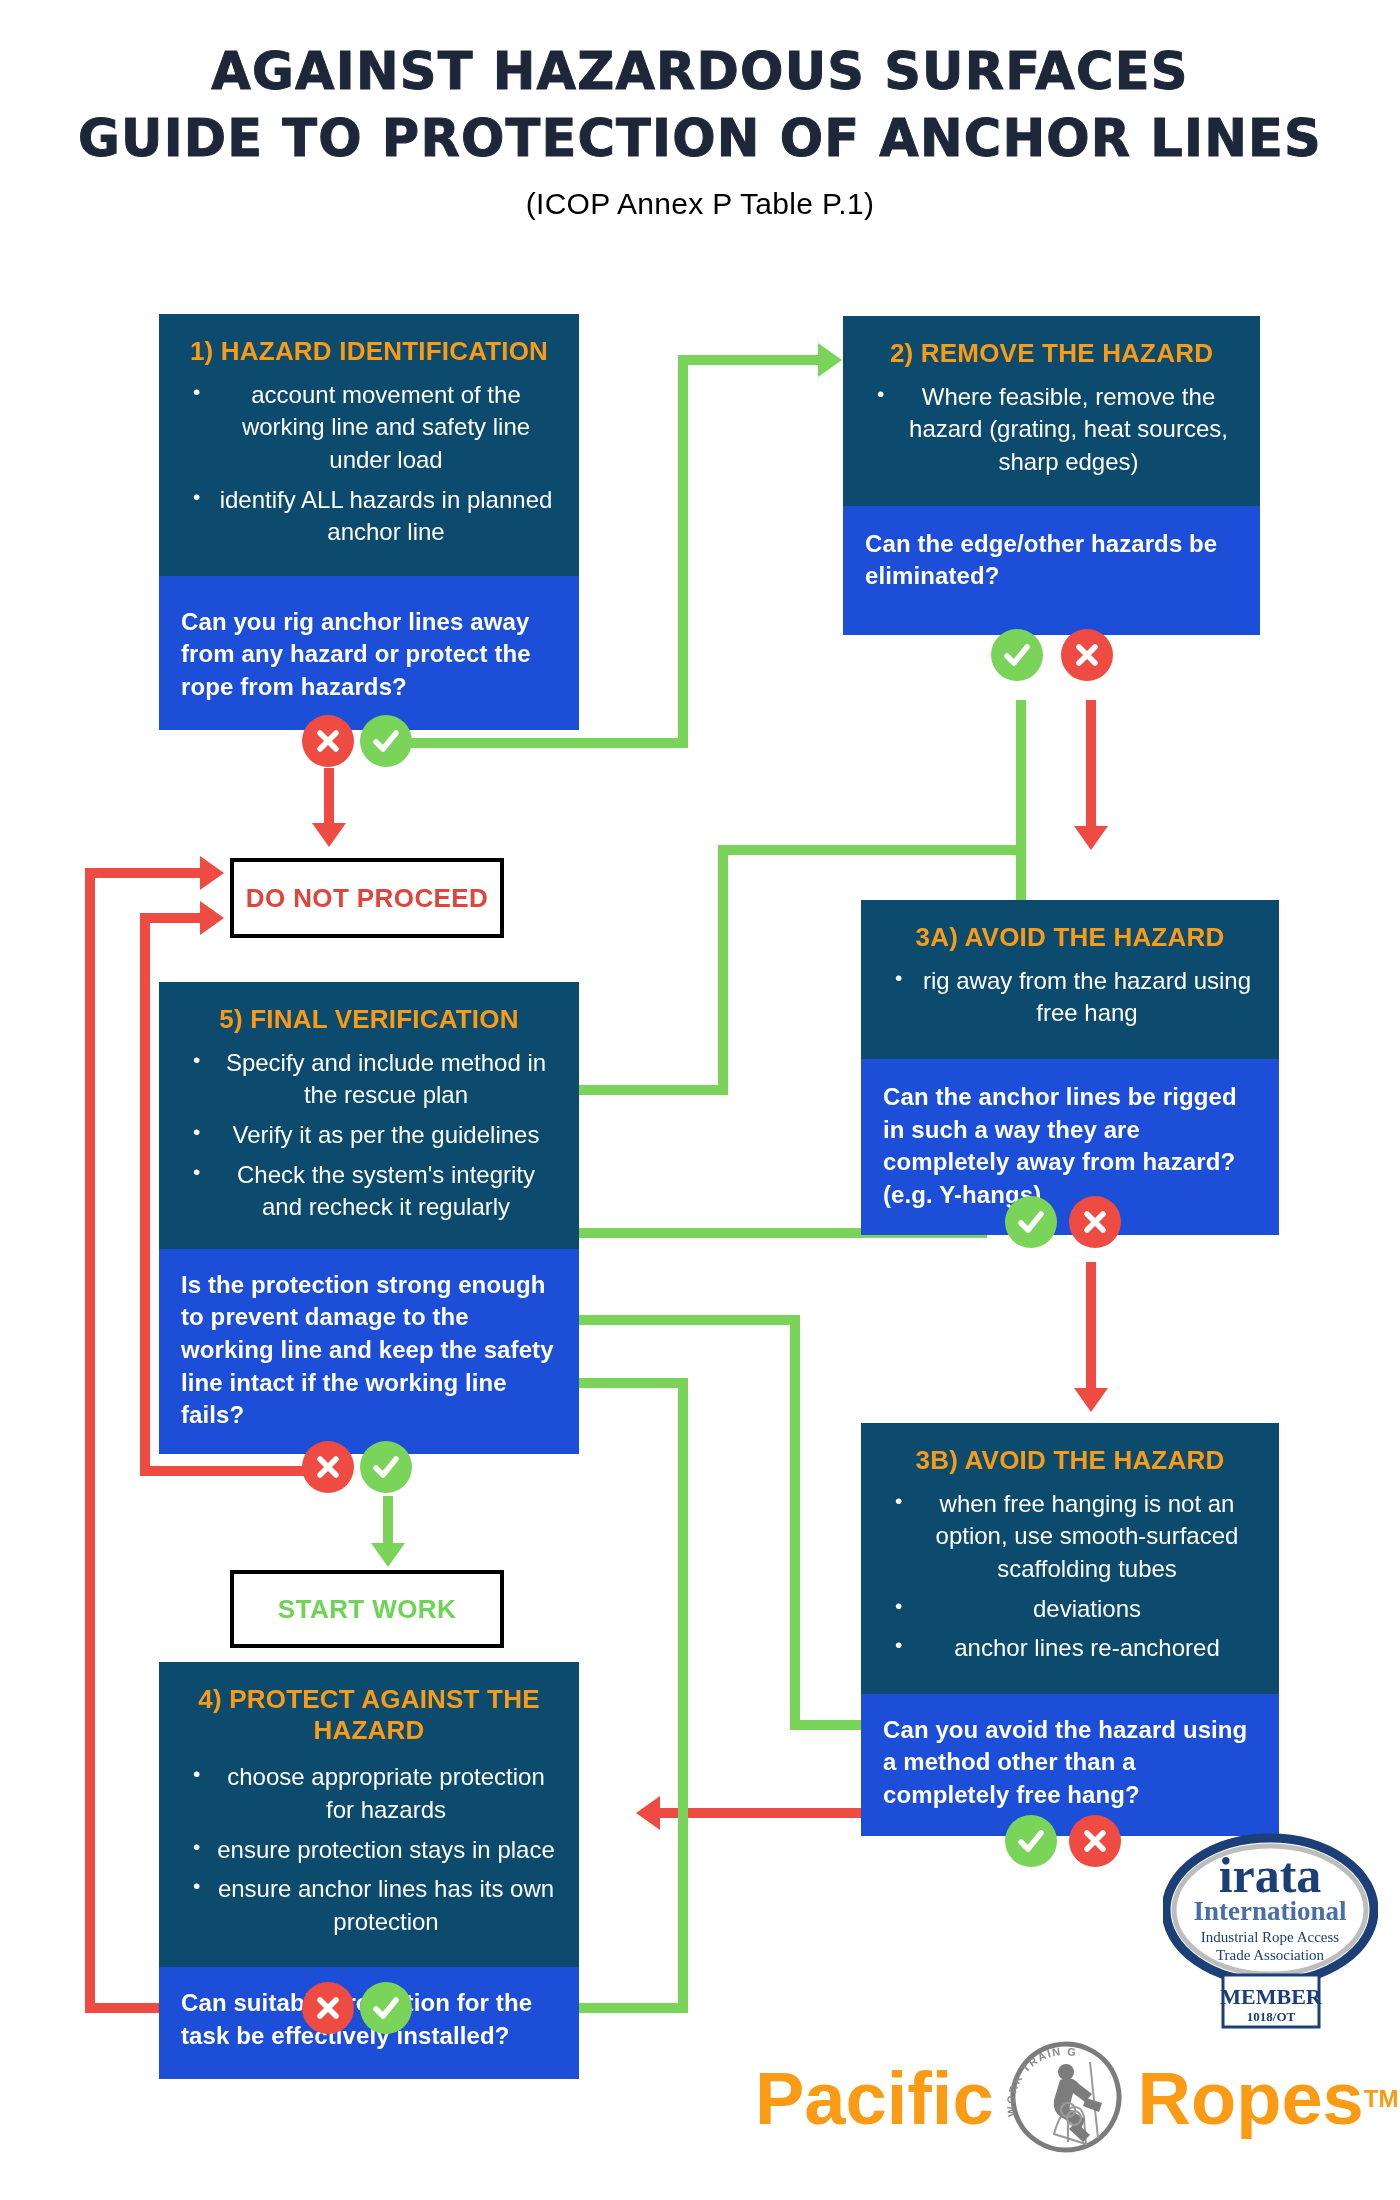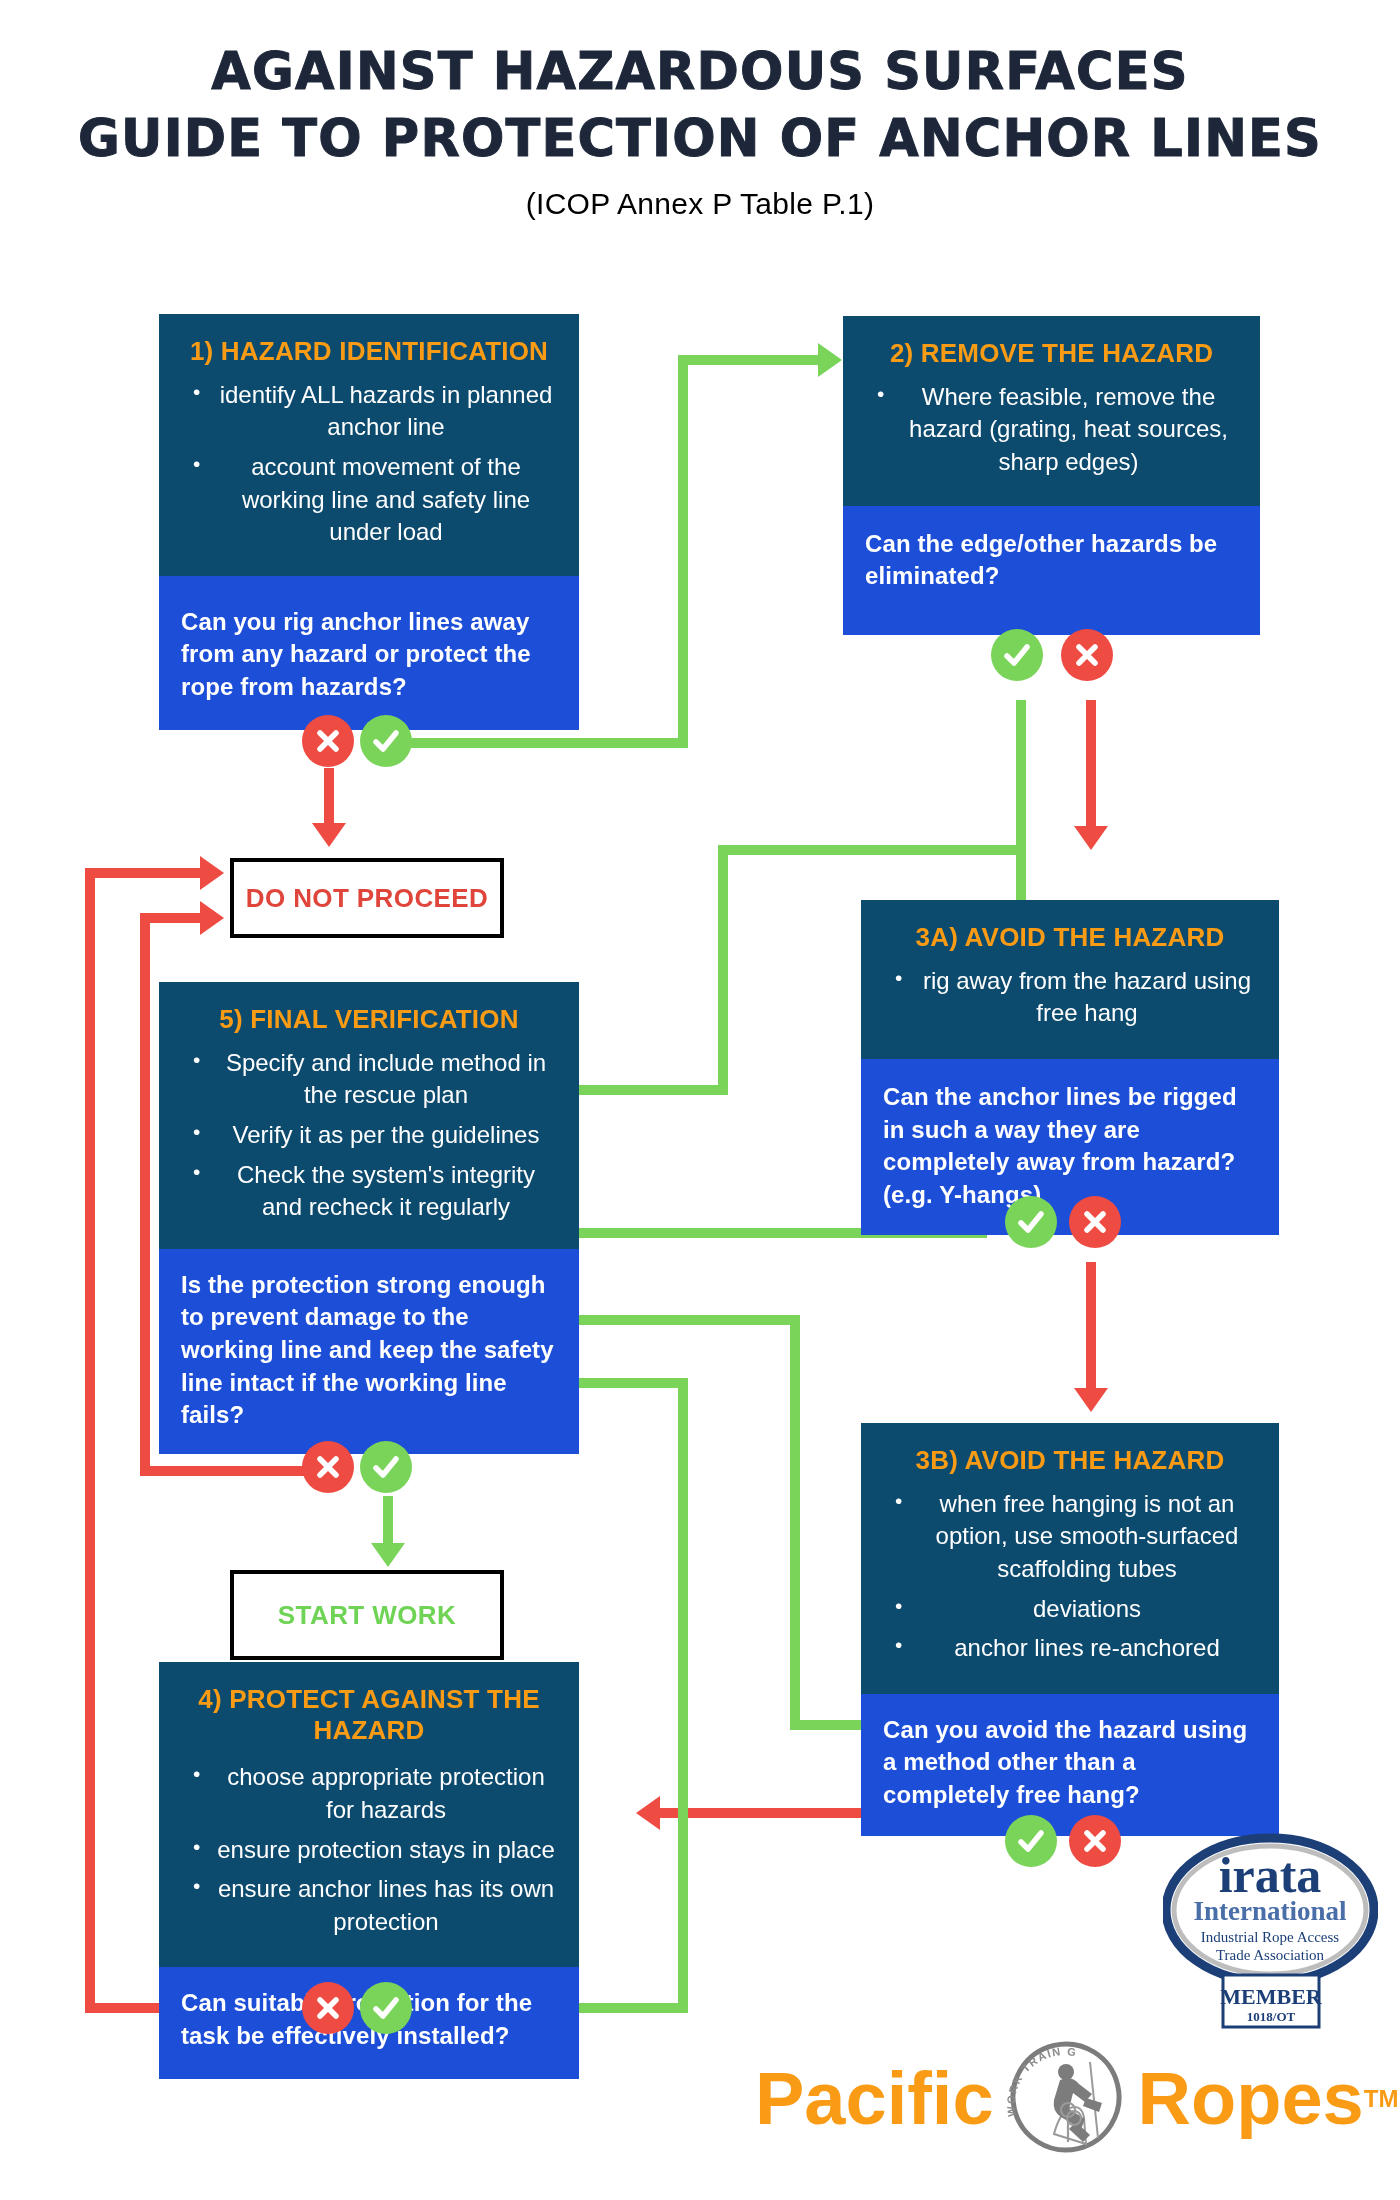--- a/index.html
+++ b/index.html
@@ -116,22 +116,22 @@
 <div class="ln r" style="left:140px;top:913px;width:65px;height:10px;"></div>
 <div class="tri tri-r-r" style="left:200px;top:901px;"></div>
 
 <div class="ln g" style="left:383px;top:1496px;width:10px;height:52px;"></div>
 <div class="tri tri-d-g" style="left:371px;top:1543px;"></div>
 
 <div class="node" style="left:159px;top:314px;width:420px;">
   <div class="head" style="padding:22px 22px 20px 22px;">
     <div class="h-title">1)  HAZARD IDENTIFICATION</div>
     <ul>
+      <li>account movement of the working line and safety line under load</li>
       <li>identify ALL hazards in planned anchor line</li>
-      <li>account movement of the working line and safety line under load</li>
     </ul>
   </div>
   <div class="qbox" style="padding:30px 22px 26px 22px;">
     <div class="qtext">Can you rig anchor lines away from any hazard or protect the rope from hazards?</div>
   </div>
 </div>
 
 <div class="mark no" style="left:302px;top:715px;">
   <svg width="30" height="30" viewBox="0 0 30 30">
       <path d="M7 7 L23 23 M23 7 L7 23" stroke="#fff" stroke-width="5.5" stroke-linecap="round"></path>
@@ -186,21 +186,21 @@
   <svg width="30" height="30" viewBox="0 0 30 30">
       <path d="M7 7 L23 23 M23 7 L7 23" stroke="#fff" stroke-width="5.5" stroke-linecap="round"></path>
     </svg>
 </div>
 <div class="mark yes" style="left:360px;top:1441px;">
   <svg width="32" height="32" viewBox="0 0 32 32">
       <path d="M6 17 L13 24 L26 8" stroke="#fff" stroke-width="5.5" fill="none" stroke-linecap="round" stroke-linejoin="round"></path>
     </svg>
 </div>
 
-<div class="plainbox sw" style="left:230px;top:1570px;width:274px;height:90px;">
+<div class="plainbox sw" style="left:230px;top:1570px;width:274px;height:78px;">
   <span>START WORK</span>
 </div>
 
 <div class="node" style="left:861px;top:900px;width:418px;">
   <div class="head" style="padding:22px 22px 22px 22px;">
     <div class="h-title">3A) AVOID THE HAZARD</div>
     <ul>
       <li>rig away from the hazard using free hang</li>
     </ul>
   </div>

